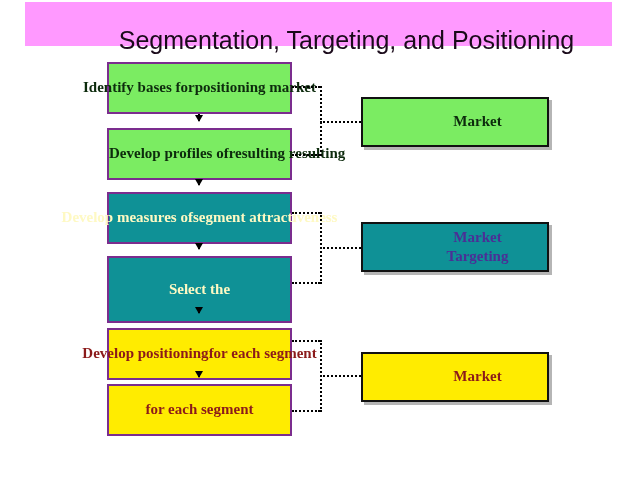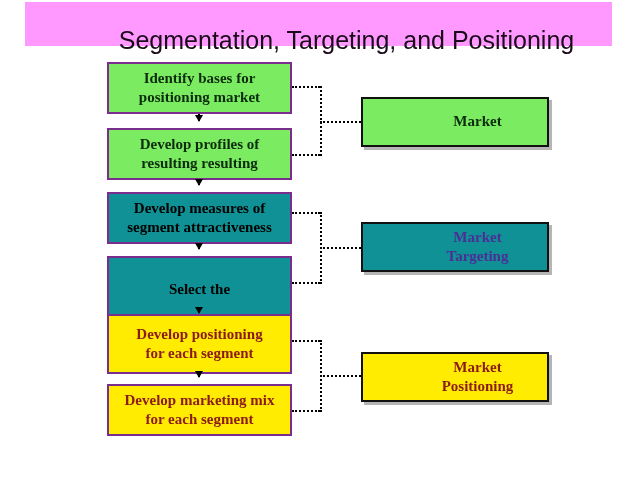--- a/index.html
+++ b/index.html
@@ -47,28 +47,27 @@
     position: absolute;
     left: 107px;
     width: 185px;
     border: 2px solid #7b2d8e;
     box-sizing: border-box;
     text-align: center;
     font-weight: bold;
     font-size: 15px;
     line-height: 1.30;
     display: flex;
-    flex-direction: column;
     align-items: center;
     justify-content: center;
   }
   .proc-box .line { display: block; white-space: nowrap; }
 
   .green-box  { background: #7bec62; color: #0d2b0d; }
-  .teal-box   { background: #0f9196; color: #000000; }
+  .teal-box   { background: #0f9196; color: #fef9c3; }
   .yellow-box { background: #ffec00; color: #8b1a1a; }
 
   
   .label-box {
     position: absolute;
     left: 361px;
     width: 188px;
     border: 2px solid #111111;
     box-sizing: border-box;
     text-align: center;
@@ -126,41 +125,40 @@
 
   <div id="title-banner">
     <div id="title-text">Segmentation, Targeting, and Positioning</div>
   </div>
 
   <div class="proc-box green-box" style="top:62px; height:52px;">
     <span class="line">Identify bases for</span>
     <span class="line">positioning market</span>
   </div>
 
-  <div class="proc-box green-box" style="top:128px; height:52px;">
+  <div class="proc-box green-box" style="top:128px; height:52px;justify-content:space-between;">
     <span class="line">Develop profiles of</span>
     <span class="line">resulting resulting</span>
   </div>
 
   <div class="proc-box teal-box" style="top:192px; height:52px;">
     <span class="line">Develop measures of</span>
     <span class="line">segment attractiveness</span>
   </div>
 
   <div class="proc-box teal-box" style="top:256px; height:67px;">
     <span class="line">Select the</span>
   </div>
 
-  <div class="proc-box yellow-box" style="top:314px; height:60px;">
+  <div class="proc-box yellow-box" style="top:328px; height:52px;">
     <span class="line">Develop positioning</span>
     <span class="line">for each segment</span>
   </div>
 
   <div class="proc-box yellow-box" style="top:384px; height:52px;">
-    <span class="line">Develop marketing mix</span>
     <span class="line">for each segment</span>
   </div>
 
   <div class="flow-arrow" style="top:114px; height:7px;"></div>
   <div class="flow-arrow" style="top:180px; height:5px;"></div>
   <div class="flow-arrow" style="top:244px; height:5px;"></div>
   <div class="flow-arrow" style="top:308px; height:5px;"></div>
   <div class="flow-arrow" style="top:372px; height:5px;"></div>
 
   <div class="dot-h" style="left:292px; top:86px;  width:28px;"></div>
@@ -182,16 +180,15 @@
     <span class="line">Market</span>
   </div>
 
   <div class="label-box label-teal" style="top:222px; height:50px;">
     <span class="line">Market</span>
     <span class="line">Targeting</span>
   </div>
 
   <div class="label-box label-yellow" style="top:352px; height:50px;">
     <span class="line">Market</span>
-    <span class="line">Positioning</span>
   </div>
 
 </div>
 
 </body></html>

